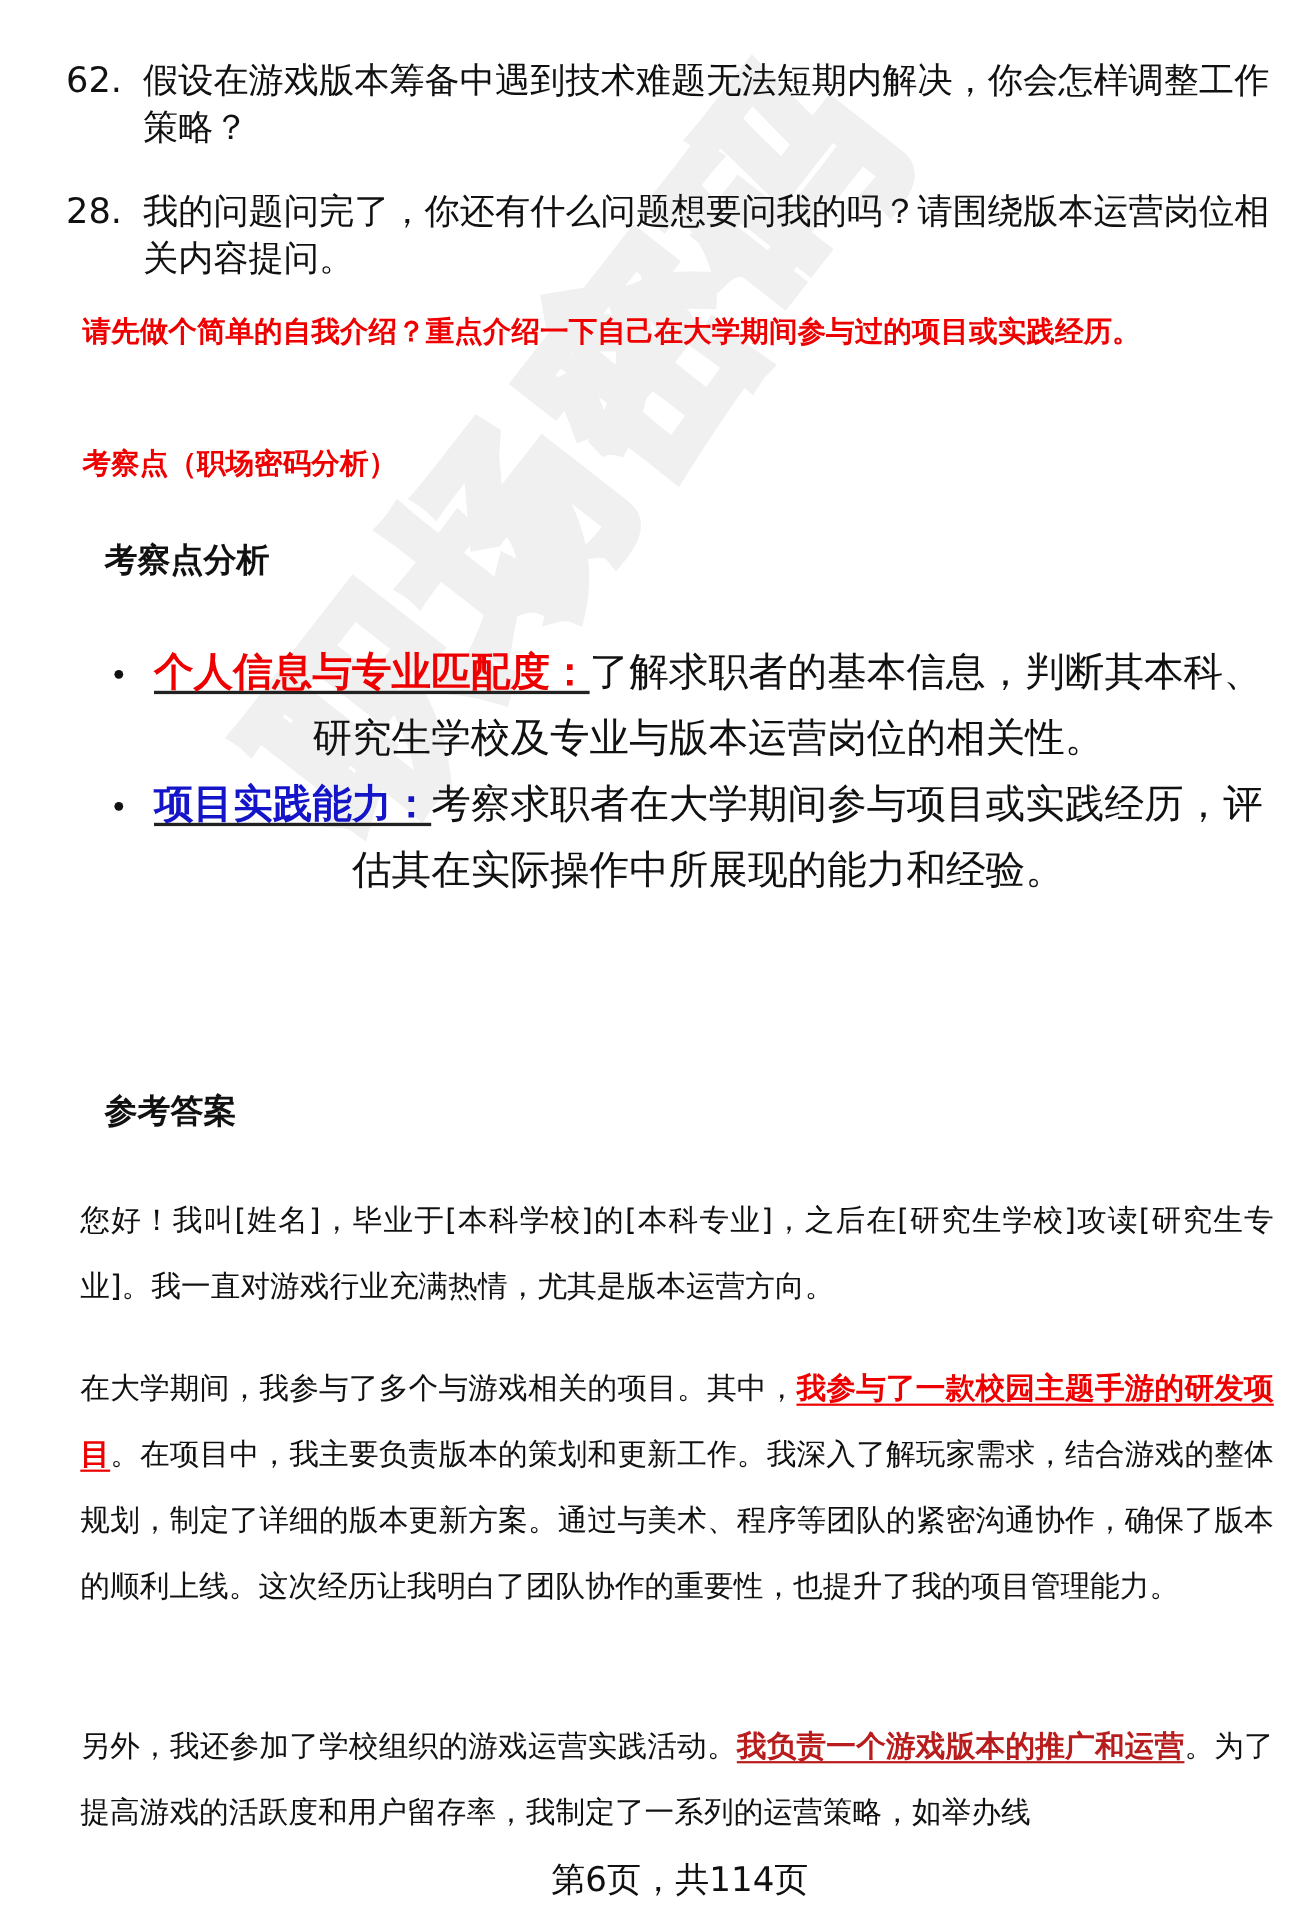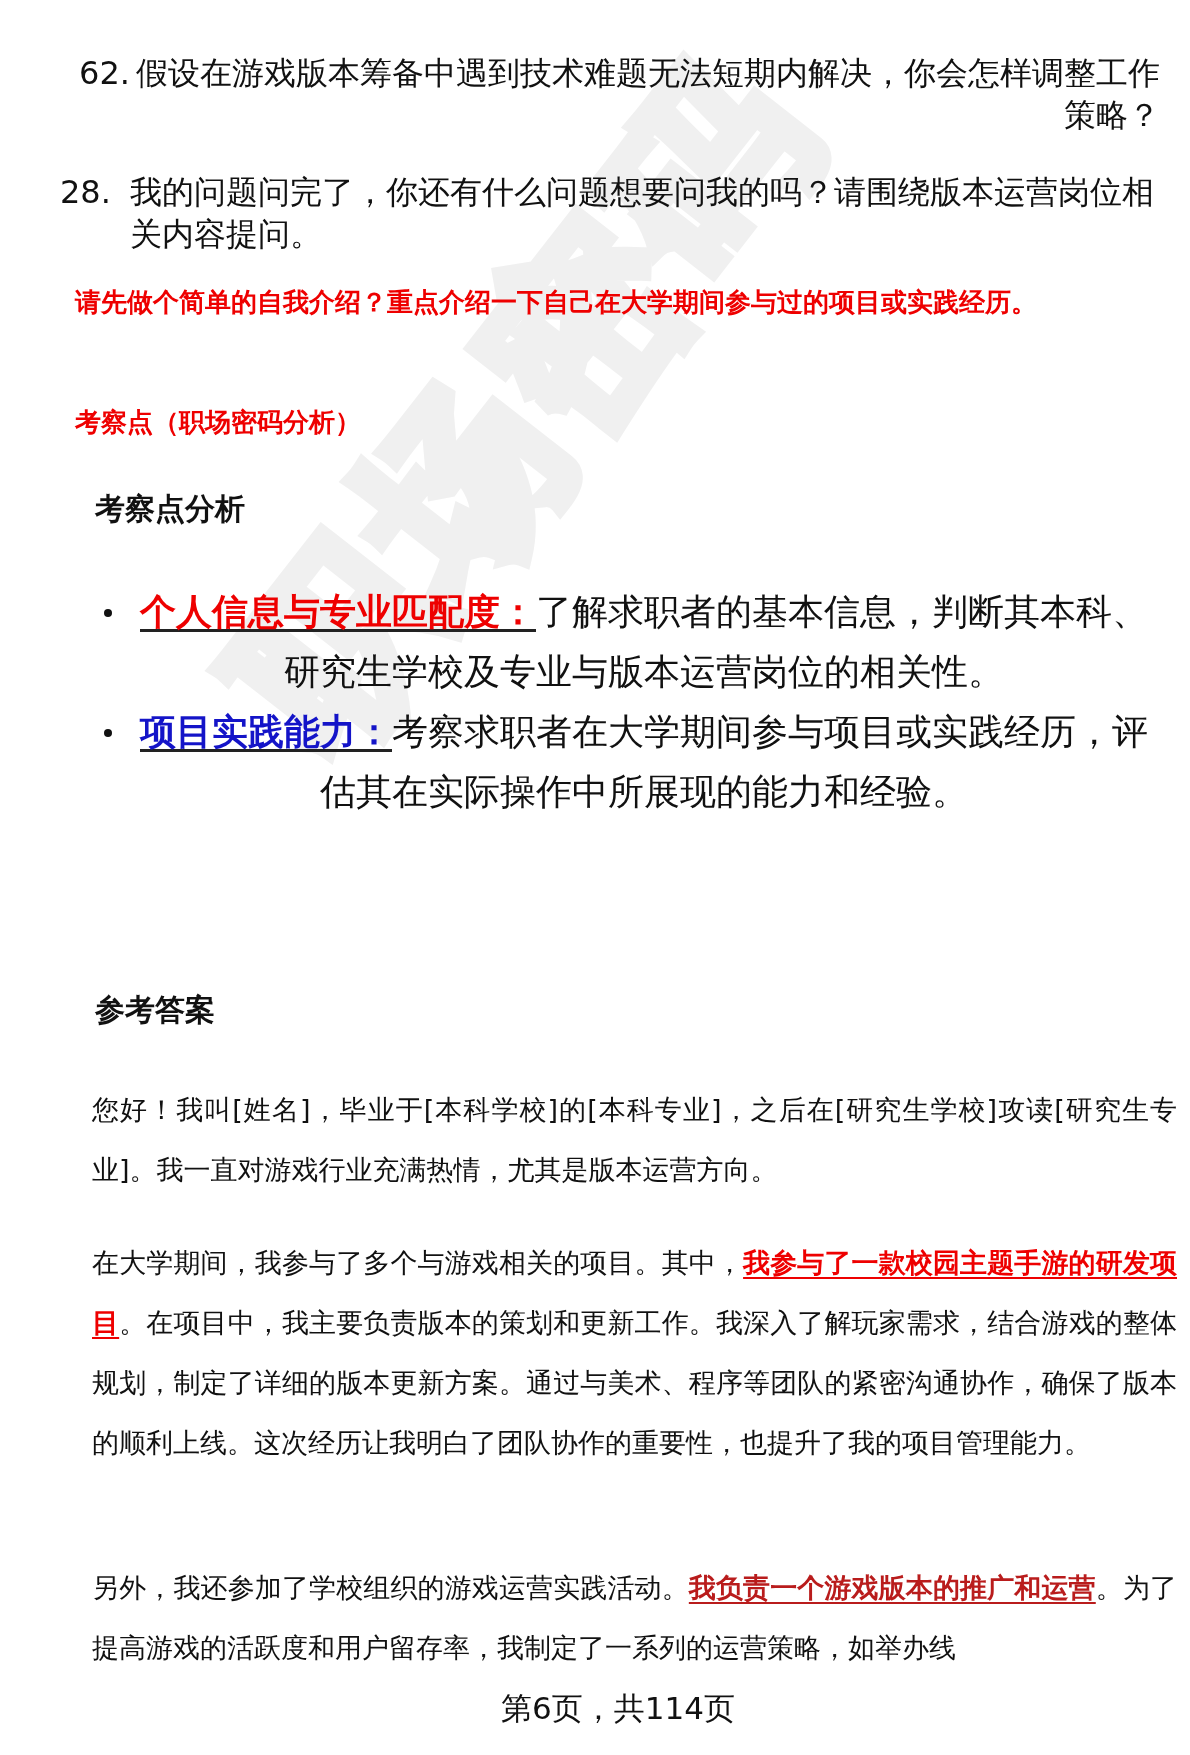--- a/index.html
+++ b/index.html
@@ -35,36 +35,36 @@
   .bullets li { position: relative; padding-left: 28px; }
   .bullets li::before {
     content: ""; position: absolute; left: 4px; top: 27px;
     width: 8px; height: 8px; border-radius: 50%; background: #111;
   }
   .lbl { font-weight: bold; text-decoration: underline; text-decoration-color: #222; text-underline-offset: 5px; }
   .lbl.red { color: #ee0000; }
   .lbl.blue { color: #1414c8; }
   .lbl.green { color: #0a8a0a; }
   .para {
-    left: 92px; width: 1085px; font-size: 27px; line-height: 60px;
+    left: 73px; width: 1085px; font-size: 27px; line-height: 60px;
     text-align: justify;
   }
   .hl { font-weight: bold; text-decoration: underline; text-underline-offset: 5px; }
   .hl.red { color: #ee0000; }
   .hl.blue { color: #b91c1c; }
   .footer {
     left: 0; width: 1236px; text-align: center; font-size: 31px; color: #111;
   }
 </style>
 </head>
 <body>
 
 <div class="watermark">职场密码</div>
 
-<div class="block q" style="top:52px;text-align:right;">
+<div class="block q" style="top:52px;">
   <span class="num">62.</span>
   <span class="txt">假设在游戏版本筹备中遇到技术难题无法短期内解决，你会怎样调整工作策略？</span>
 </div>
 
 <div class="block q" style="top:171px;">
   <span class="num">28.</span>
   <span class="txt">我的问题问完了，你还有什么问题想要问我的吗？请围绕版本运营岗位相关内容提问。</span>
 </div>
 
 <div class="block red-title" style="top:284px;">请先做个简单的自我介绍？重点介绍一下自己在大学期间参与过的项目或实践经历。</div>

